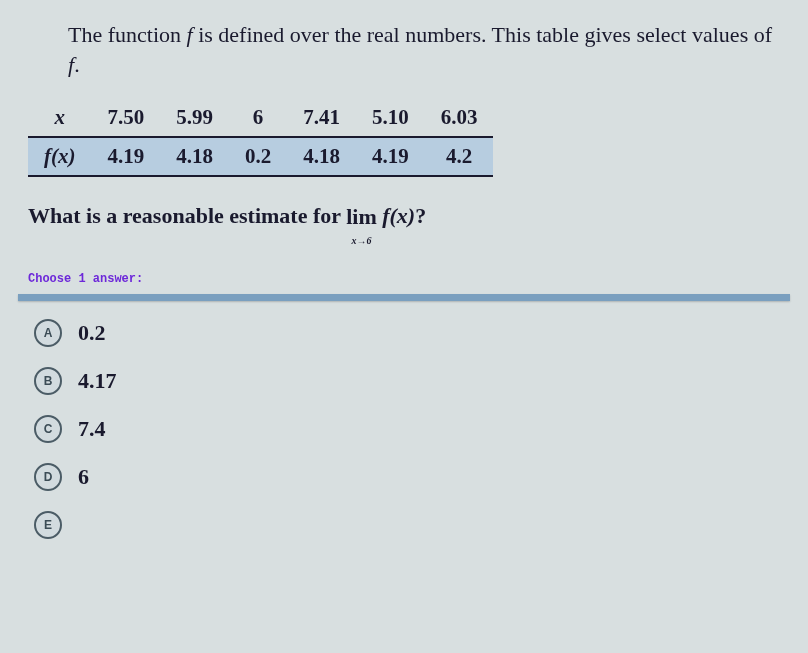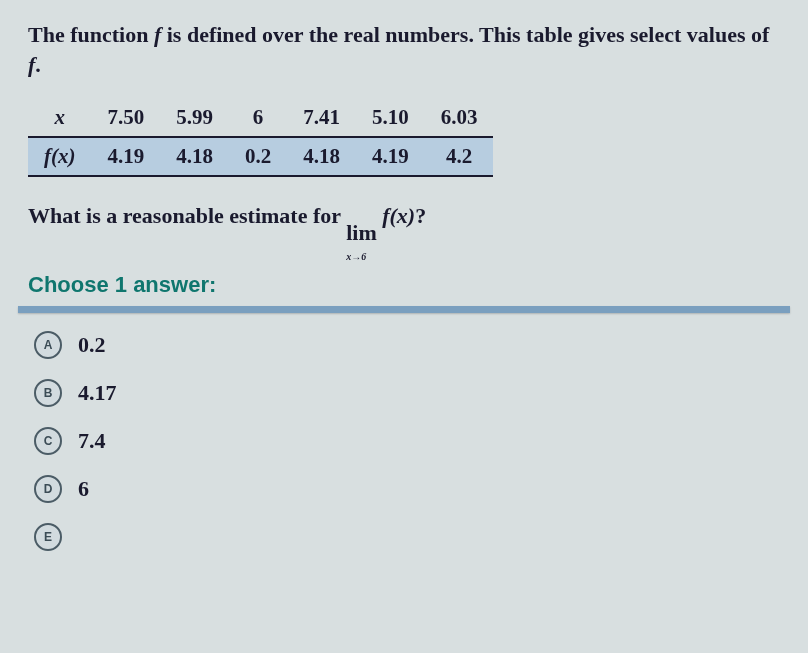--- a/index.html
+++ b/index.html
@@ -5,23 +5,24 @@
     body {
       font-family: 'Times New Roman', serif;
       background: #d8dfe0;
       margin: 0;
       padding: 20px 28px;
       color: #1a1a2e;
       width: 752px;
     }
     .prompt-text {
       font-size: 22px;
-      font-weight: bold;
+      font-weight: normal;
       line-height: 1.35;
       margin-bottom: 20px;
+      margin-left: 40px;
     }
     .italic {
       font-style: italic;
       font-family: 'Times New Roman', serif;
     }
     table.data-table {
       border-collapse: collapse;
       margin: 8px 0 26px 0;
     }
     table.data-table td {
@@ -40,33 +41,33 @@
       border-bottom: 2px solid #1a1a2e;
     }
     .question-line {
       font-size: 22px;
       font-weight: bold;
       margin-bottom: 22px;
     }
     .limit-wrap {
       display: inline-block;
       vertical-align: top;
-      text-align: left;
+      text-align: center;
       line-height: 1.05;
       position: relative;
-      top: 18px;
+      top: 2px;
     }
     .limit-top { font-size: 22px; }
     .limit-sub { font-size: 10px; font-weight: bold; position: relative; top:-3px;}
     .choose-label {
-      font-family: Liberation Sans, sans-serif;
-      font-size: 22px;
+      font-family: Liberation Mono, monospace;
+      font-size: 12px;
       font-weight: bold;
       margin-bottom: 8px;
-      color: #0f766e;
+      color: #6d28d9;
     }
     .divider {
       height: 7px;
       background: #7a9fbf;
       margin: 0 -10px 18px -10px;
       box-shadow: 0 1px 2px rgba(0,0,0,0.2);
     }
     .choices {
       display: flex;
       flex-direction: column;

